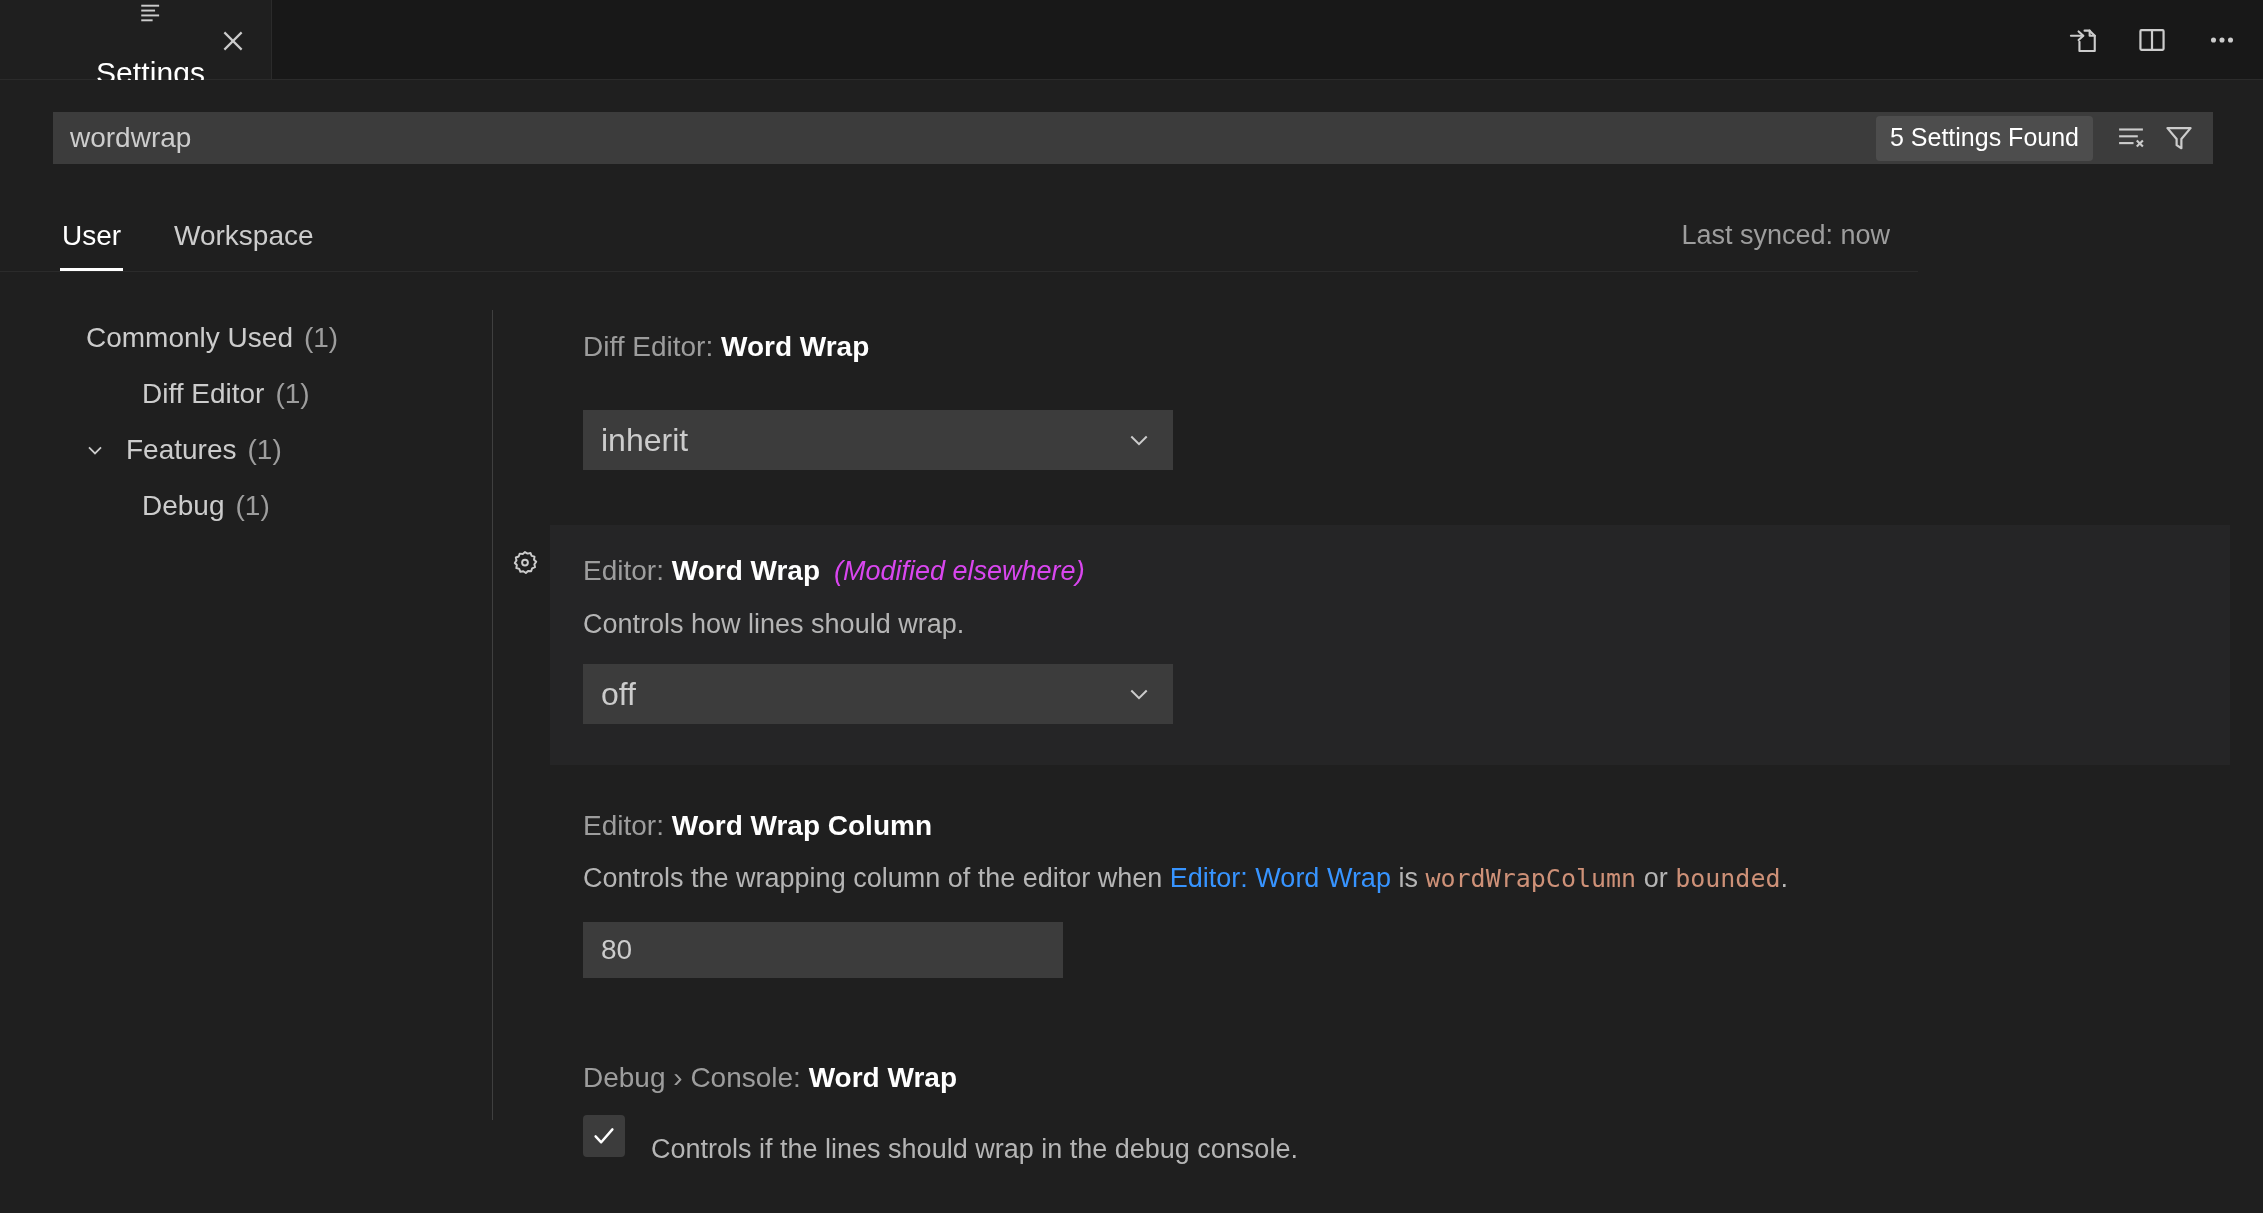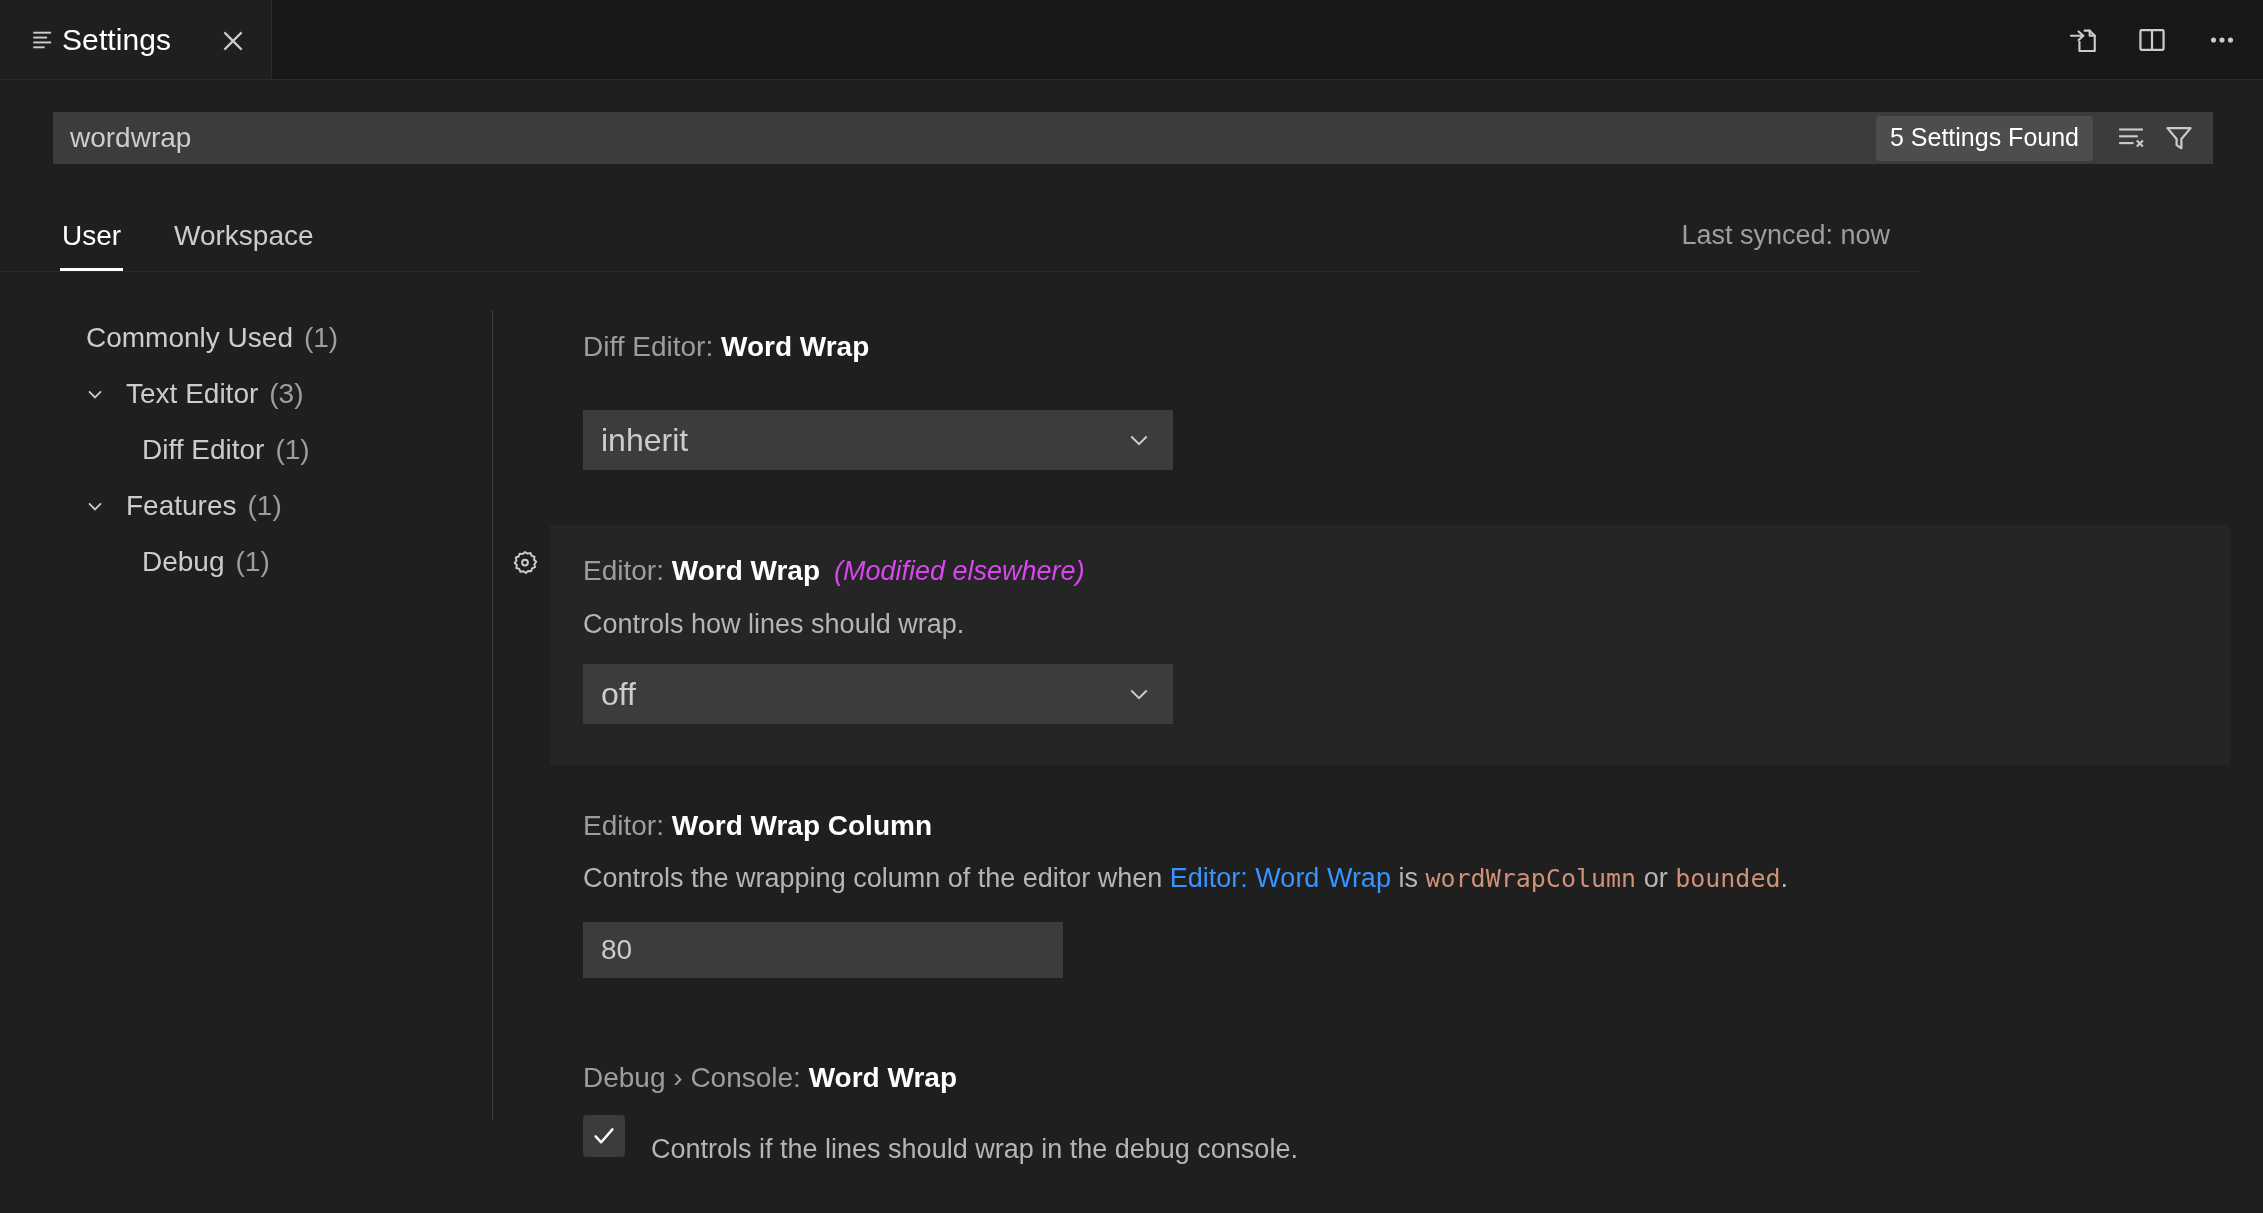--- a/index.html
+++ b/index.html
@@ -29,23 +29,24 @@
   }
 
   .tab {
     position: absolute;
     left: 0; top: 0;
     width: 272px; height: 79px;
     background: #1f1f1f;
     display: flex;
     align-items: center;
     padding-left: 30px;
-    gap: 6px;
+    gap: 30px;
     border-right: 1px solid #2b2b2b;
     cursor: pointer;
+    flex-direction: column;
   }
   .tab-icon { width: 26px; height: 26px; flex: 0 0 auto; }
   .tab-label {
     color: #ffffff;
     font-size: 30px;
     letter-spacing: .1px;
     white-space: nowrap;
   }
   .tab-close {
     position: absolute;
@@ -377,29 +378,20 @@
 
   <div class="body">
 
     <div class="toc">
 
       <div class="toc-item">
         <span>Commonly Used</span>
         <span class="toc-count">(1)</span>
       </div>
 
-      <div class="toc-item has-chev">
-        <span class="toc-chev">
-          <svg width="24" height="24" viewBox="0 0 16 16" fill="none" stroke="#cccccc" stroke-width="1.2">
-            <path d="M4 6.3 L8 10.3 L12 6.3"></path>
-          </svg>
-        </span>
-        <span>Text Editor</span>
-        <span class="toc-count">(3)</span>
-      </div>
 
       <div class="toc-item child">
         <span>Diff Editor</span>
         <span class="toc-count">(1)</span>
       </div>
 
       <div class="toc-item has-chev">
         <span class="toc-chev">
           <svg width="24" height="24" viewBox="0 0 16 16" fill="none" stroke="#cccccc" stroke-width="1.2">
             <path d="M4 6.3 L8 10.3 L12 6.3"></path>

